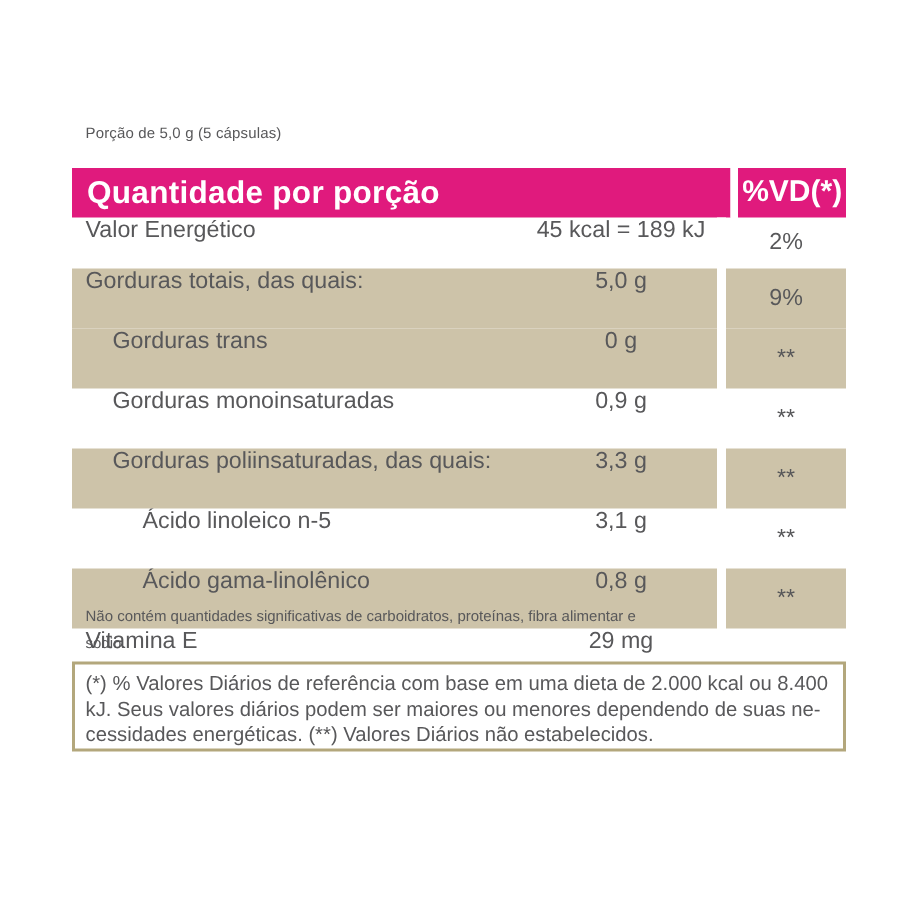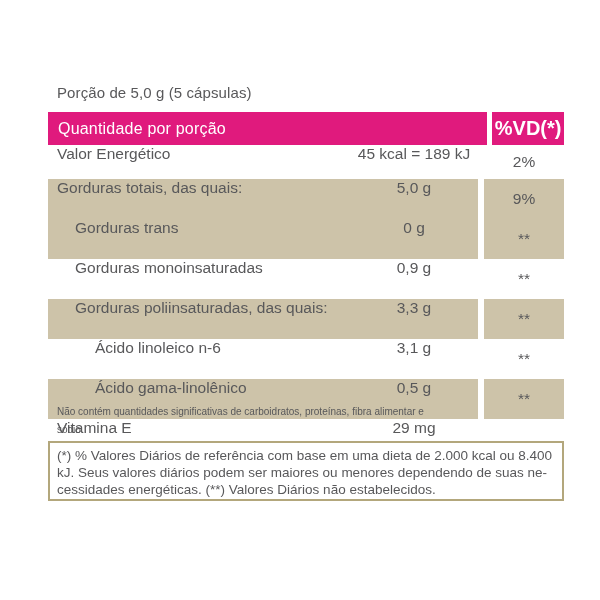--- a/index.html
+++ b/index.html
@@ -4,27 +4,27 @@
 <style>
   html,body{margin:0;padding:0;}
   body{
     width:600px;height:600px;background:#ffffff;
     font-family:"Liberation Sans","DejaVu Sans",sans-serif;
     color:#58585a;position:relative;overflow:hidden;
   }
   .stage{position:absolute;inset:0;}
   .serving{
     position:absolute;left:57px;top:84px;
-    font-size:15px;color:#58585a;letter-spacing:0.1px;
+    font-size:10px;color:#58585a;letter-spacing:0.1px;
   }
   .table{position:absolute;left:48px;top:112px;width:516px;}
   .hdr{display:flex;height:33px;}
   .hdr .hdr-main{
-    width:488px;background:#e01a7d;color:#ffffff;font-weight:normal;
-    font-size:16px;display:flex;align-items:center;padding-left:10px;
+    width:488px;background:#e01a7d;color:#ffffff;font-weight:bold;
+    font-size:21px;display:flex;align-items:center;padding-left:10px;
     box-sizing:border-box;letter-spacing:0.2px;
   }
   .hdr .hdr-gap{width:6px;background:#ffffff;}
   .hdr .hdr-vd{
     width:80px;background:#e01a7d;color:#ffffff;font-weight:bold;
     font-size:20px;display:flex;align-items:center;justify-content:center;
   }
   .row{display:flex;height:40px;}
   .row.first{height:34px;}
   .main-cell{
@@ -101,30 +101,30 @@
         <div class="row shaded">
           <div class="main-cell">
             <span class="label ind1">Gorduras poliinsaturadas, das quais:</span>
             <span class="value">3,3 g</span>
           </div>
           <div class="row-gap"></div>
           <div class="vd-cell">**</div>
         </div>
         <div class="row">
           <div class="main-cell">
-            <span class="label ind2">Ácido linoleico n-6</span>
+            <span class="label ind2">Ácido linoleico n-5</span>
             <span class="value">3,1 g</span>
           </div>
           <div class="row-gap"></div>
           <div class="vd-cell">**</div>
         </div>
         <div class="row shaded">
           <div class="main-cell">
             <span class="label ind2">Ácido gama-linolênico</span>
-            <span class="value">0,5 g</span>
+            <span class="value">0,8 g</span>
           </div>
           <div class="row-gap"></div>
           <div class="vd-cell">**</div>
         </div>
         <div class="row">
           <div class="main-cell">
             <span class="label ind0">Vitamina E</span>
             <span class="value">29 mg</span>
           </div>
           <div class="row-gap"></div>

